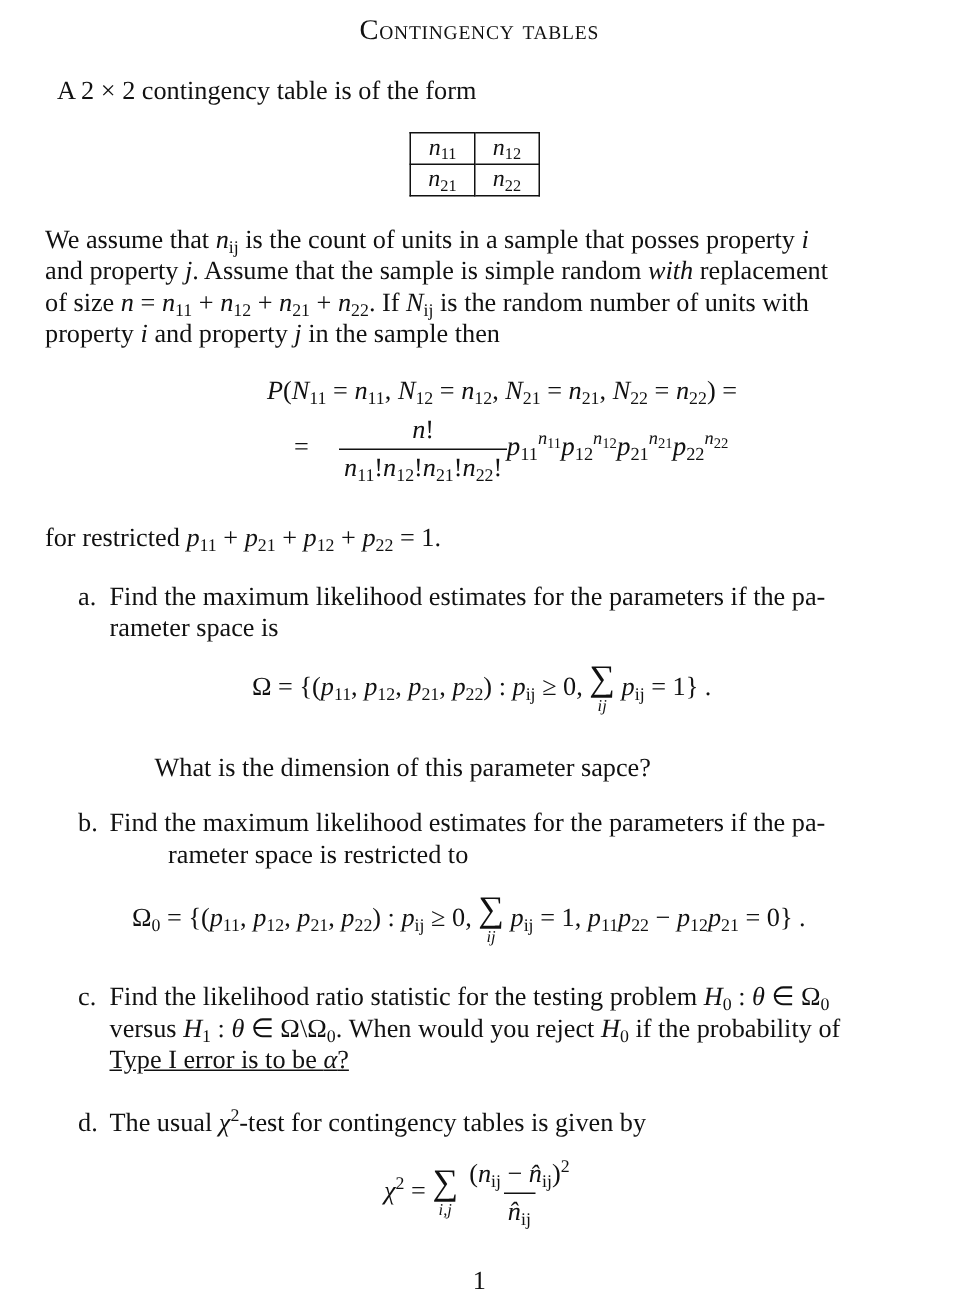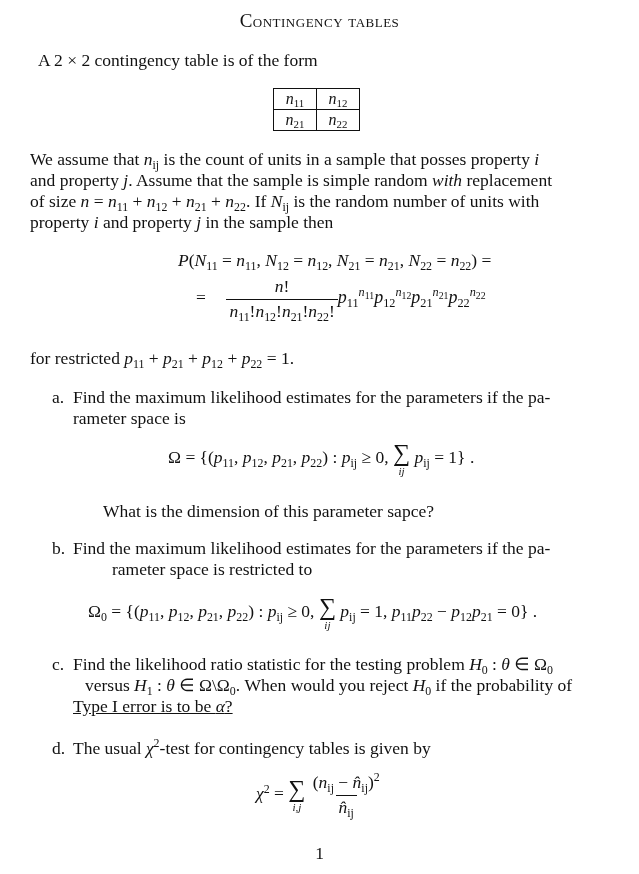--- a/index.html
+++ b/index.html
@@ -82,21 +82,21 @@
 <div class="abs para" style="left:52px; top:538px;">b.</div>
 <div class="abs para" style="left:73px; top:538px;">Find the maximum likelihood estimates for the parameters if the pa-</div>
 <div class="abs para" style="left:73px; top:559px;margin-left:39px;">rameter space is restricted to</div>
 <div class="abs para" style="left:88px; top:595px;">Ω<sub>0</sub> = {(<i>p</i><sub>11</sub>, <i>p</i><sub>12</sub>, <i>p</i><sub>21</sub>, <i>p</i><sub>22</sub>) : <i>p<sub>ij</sub></i> ≥ 0, <span class="sum">
       <span class="sig">∑</span>
       <span class="lim">ij</span>
     </span> <i>p<sub>ij</sub></i> = 1, <i>p</i><sub>11</sub><i>p</i><sub>22</sub> − <i>p</i><sub>12</sub><i>p</i><sub>21</sub> = 0} .</div>
 
 <div class="abs para" style="left:52px; top:654px;">c.</div>
 <div class="abs para" style="left:73px; top:654px;">Find the likelihood ratio statistic for the testing problem <i>H</i><sub>0</sub> : <i>θ</i> ∈ Ω<sub>0</sub></div>
-<div class="abs para" style="left:73px; top:675px;margin-left:12px;">versus <i>H</i><sub>1</sub> : <i>θ</i> ∈ Ω\Ω<sub>0</sub>. When would you reject <i>H</i><sub>0</sub> if the probability of</div>
+<div class="abs para" style="left:73px; top:675px;">versus <i>H</i><sub>1</sub> : <i>θ</i> ∈ Ω\Ω<sub>0</sub>. When would you reject <i>H</i><sub>0</sub> if the probability of</div>
 <div class="abs para" style="left:73px; top:696px;text-decoration:underline;">Type I error is to be <i>α</i>?</div>
 
 <div class="abs para" style="left:52px; top:738px;">d.</div>
 <div class="abs para" style="left:73px; top:738px;">The usual <i>χ</i><sup>2</sup>-test for contingency tables is given by</div>
 <div class="abs para" style="left:256px; top:772px;"><i>χ</i><sup>2</sup> = <span class="sum">
       <span class="sig">∑</span>
       <span class="lim">i,j</span>
     </span> <span class="frac">
       <span class="num">(<i>n<sub>ij</sub></i> − <i>n̂<sub>ij</sub></i>)<sup>2</sup></span>
       <span class="den"><i>n̂<sub>ij</sub></i></span>

